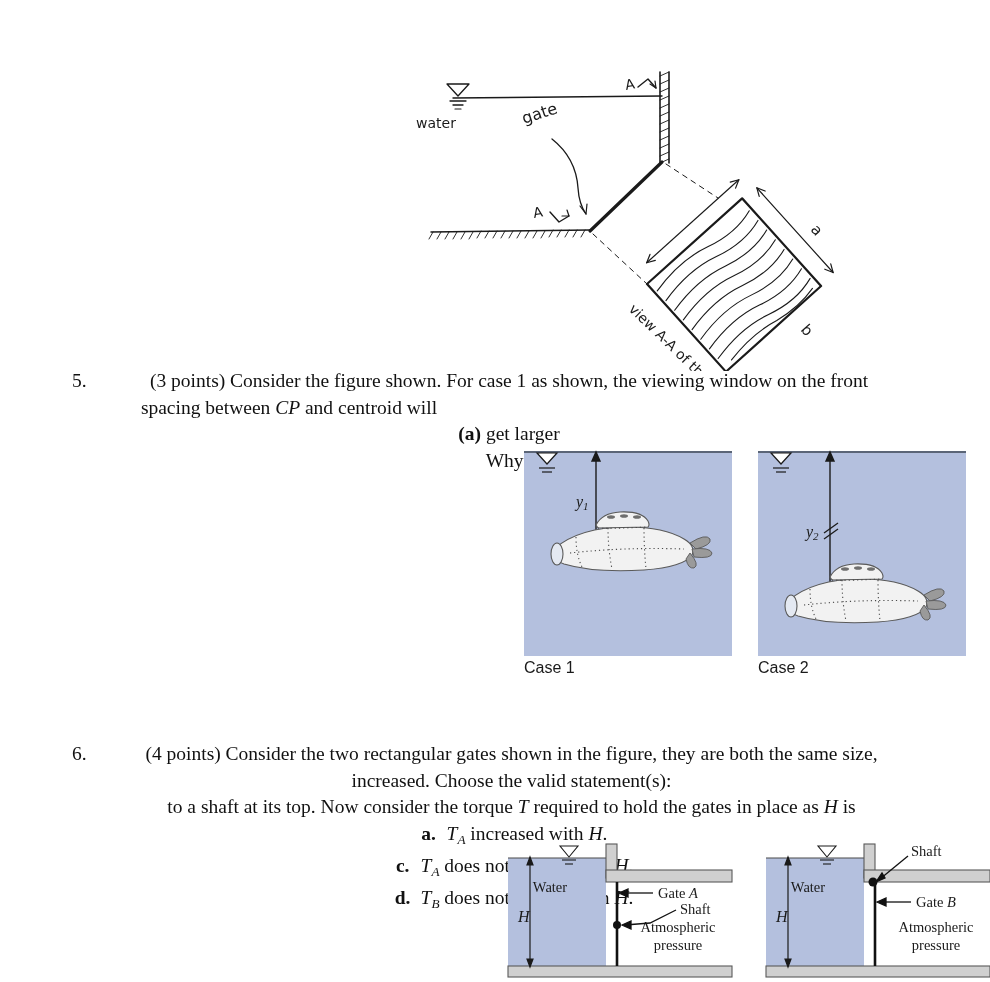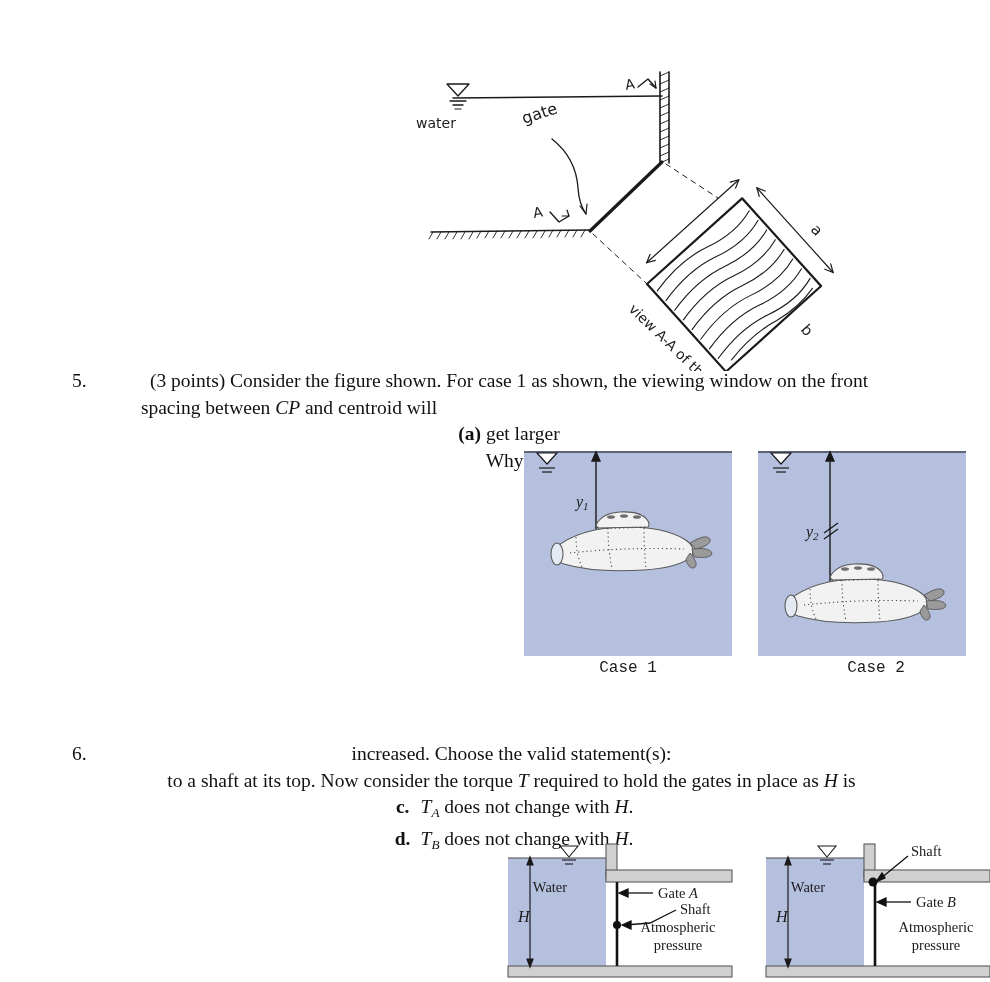--- a/index.html
+++ b/index.html
@@ -27,22 +27,22 @@
   .choices li{margin:0;font-family:Liberation Serif, serif;}
   i{font-style:italic;}
   b{font-weight:bold;}
   sub{font-size:0.68em;vertical-align:-0.28em;}
 
   
   #q5fig{position:absolute;left:524px;top:449px;width:376px;height:232px;}
   .casepanel{position:absolute;top:0;width:208px;height:207px;}
   .casewater{position:absolute;left:0;top:3px;width:208px;height:204px;background:#b4c0de;}
   .surfline{position:absolute;left:0;top:2px;width:208px;height:2px;background:#5b6577;}
-  .caselabel{position:absolute;top:210px;width:208px;text-align:center;
-             font-size:16px;font-family:Liberation Mono, monospace;color:#1a1a1a;}
+  .caselabel{position:absolute;top:210px;width:208px;
+             font-size:16px;font-family:Liberation Sans, sans-serif;color:#1a1a1a;}
   .casefig-svg{position:absolute;left:0;top:0;}
 
   
   #q6fig{position:absolute;left:498px;top:840px;width:492px;height:142px;}
 
   .vlabel{font-family:"Liberation Serif", serif;font-style:italic;font-size:16px;fill:#1a1a1a;}
   .flabel{font-family:"Liberation Serif", serif;font-size:14.5px;fill:#1a1a1a;}
 </style>
 </head>
 <body>
@@ -198,21 +198,21 @@
             <path d="M46 104 Q100 98 160 100"></path>
             <path d="M74 79 Q80 80 124 78"></path>
           </g>
         </g>
 
         <text x="52" y="58" class="vlabel">y<tspan font-size="11" dy="3">1</tspan></text>
       </svg>
       <div class="caselabel">Case 1</div>
     </div>
 
-    <div class="casepanel" style="left:234px;padding-left:14px;">
+    <div class="casepanel" style="left:234px;">
       <div class="casewater"></div>
       <div class="surfline"></div>
       <svg class="casefig-svg" width="208" height="207" viewBox="0 0 208 207" xmlns="http://www.w3.org/2000/svg">
         <g stroke="#1a1a1a" fill="none" stroke-width="1.2">
           <path d="M13 4 L33 4 L23 15 Z" fill="#ffffff"></path>
           <path d="M15 19 L31 19"></path>
           <path d="M18 23 L28 23"></path>
         </g>
 
         <g stroke="#1a1a1a" fill="#1a1a1a" stroke-width="1.4">
@@ -246,26 +246,33 @@
         <text x="48" y="88" class="vlabel">y<tspan font-size="11" dy="3">2</tspan></text>
       </svg>
       <div class="caselabel">Case 2</div>
     </div>
   </div>
 
   <div class="qblock">
     <div class="qnum" style="left:72px;top:741px;">6.</div>
     <div class="qbody" style="left:99px;top:741px;width:825px;">
       <p>
+        (4 points) Consider the two rectangular gates shown in the figure, they are both the same size,
+      </p>
+      <p>
         increased. Choose the valid statement(s):
       </p>
       <p>
         to a shaft at its top. Now consider the torque <i>T</i> required to hold the gates in place as <i>H</i> is
       </p>
       <ul class="choices">
+        <li>
+          <b style="display:inline-block;width:26px;">a.</b>
+          <i>T<sub>A</sub></i> increased with <i>H</i>.
+        </li>
         <li>
           <b style="display:inline-block;width:26px;">c.</b>
           <i>T<sub>A</sub></i> does not change with <i>H</i>.
         </li>
         <li>
           <b style="display:inline-block;width:26px;">d.</b>
           <i>T<sub>B</sub></i> does not change with <i>H</i>.
         </li>
       </ul>
     </div>

